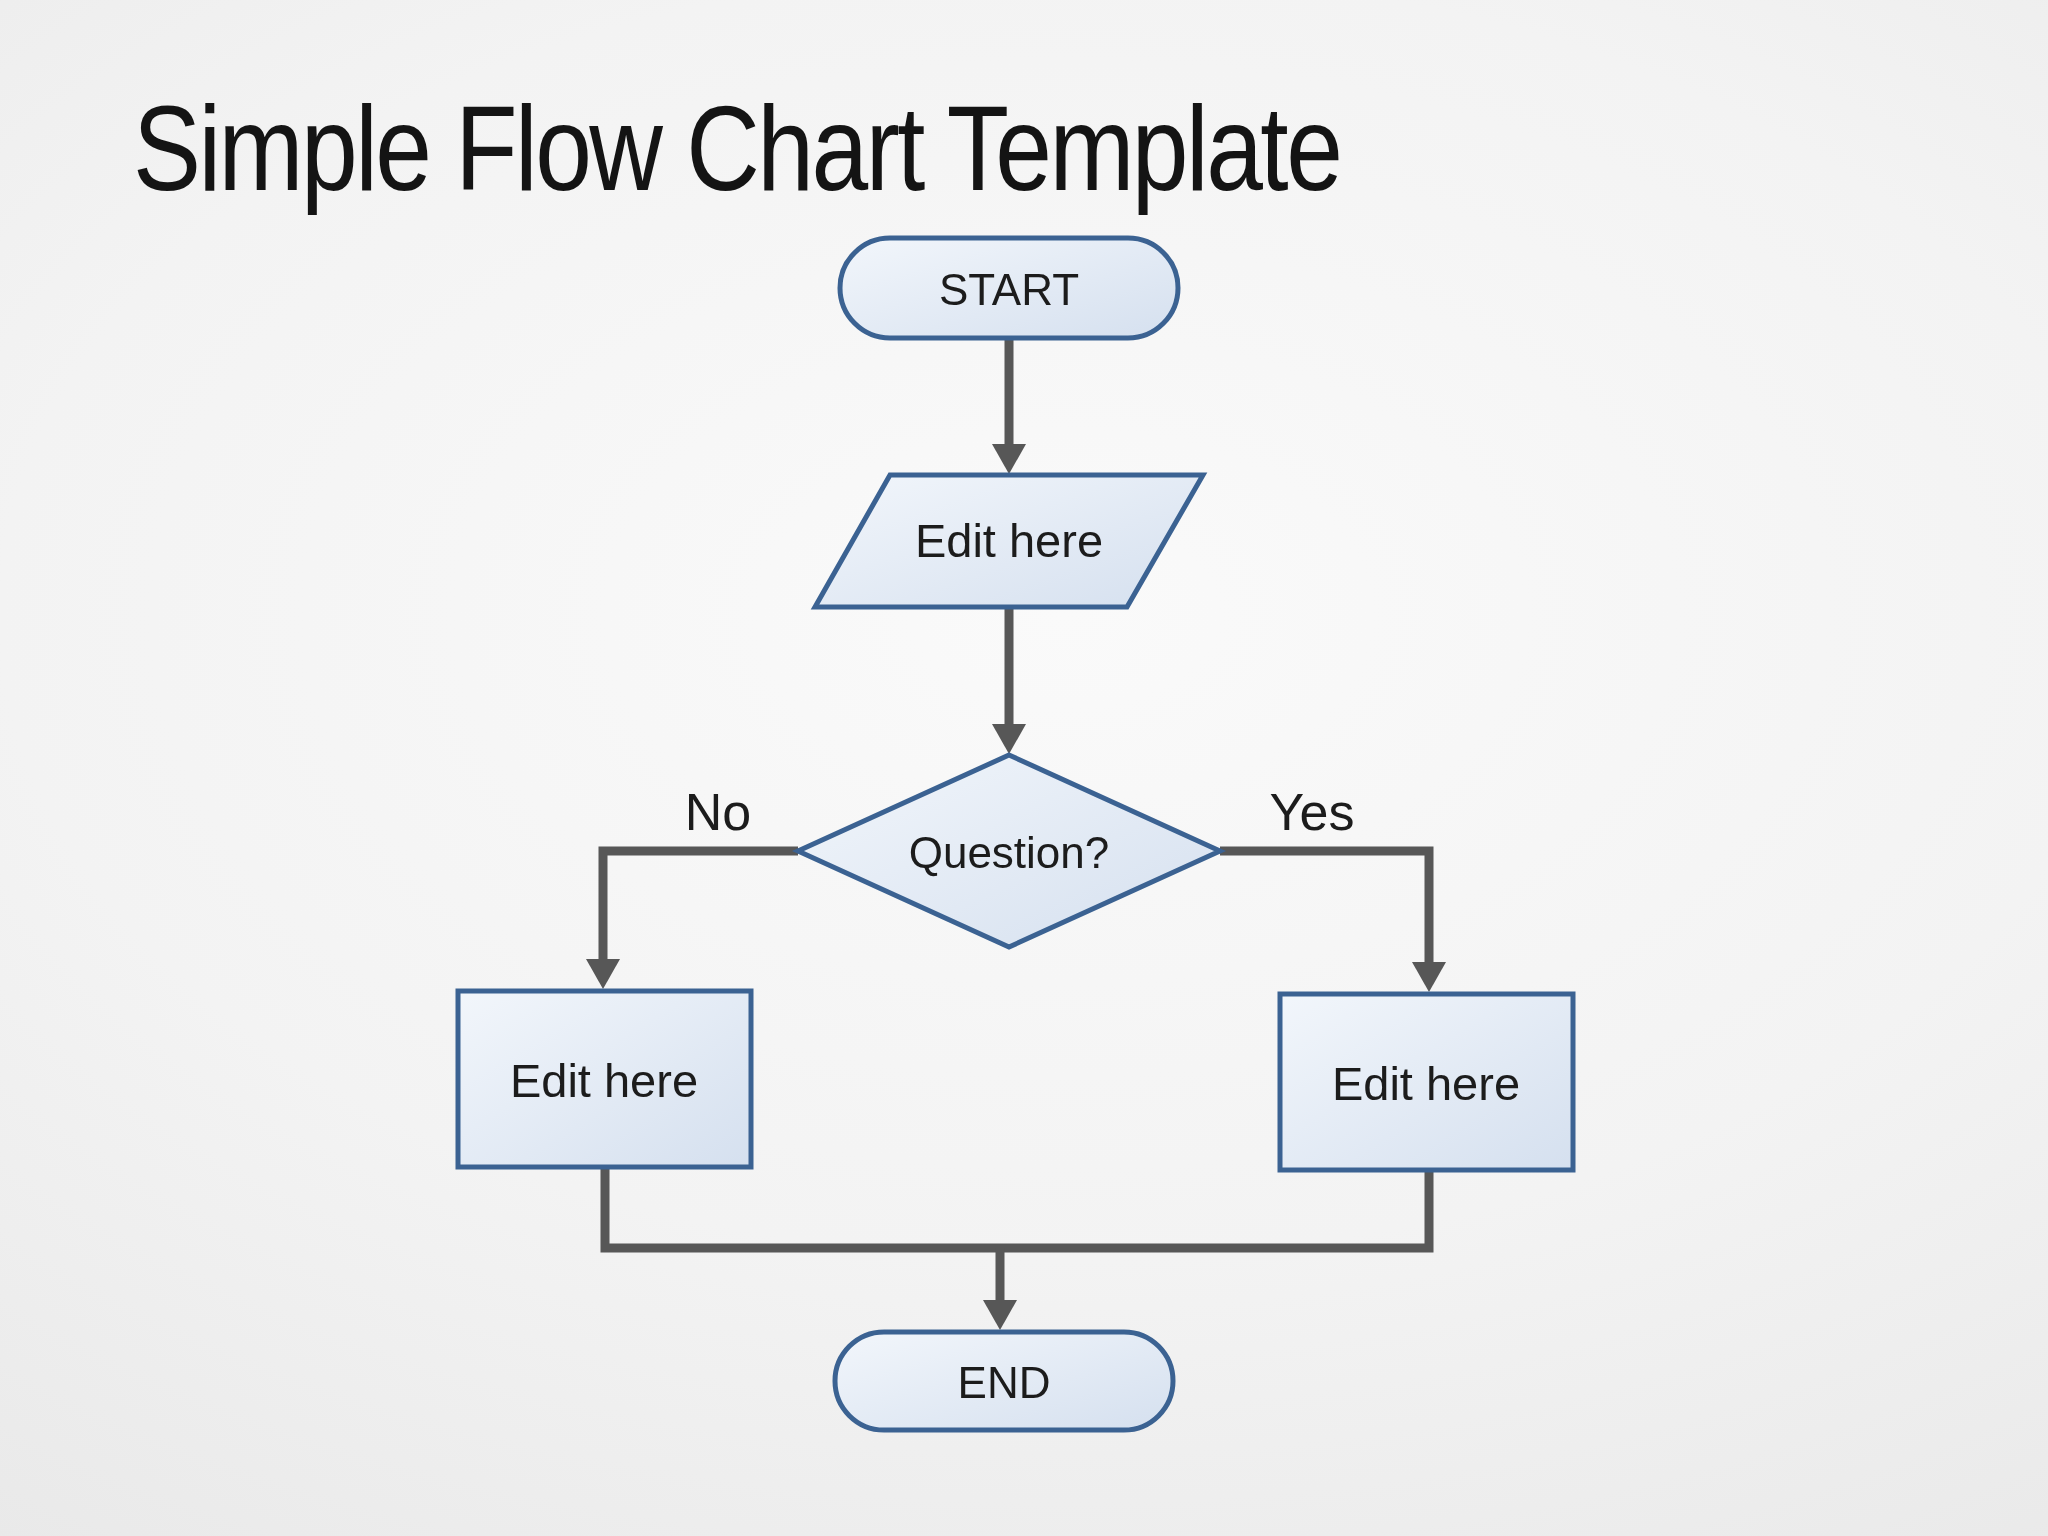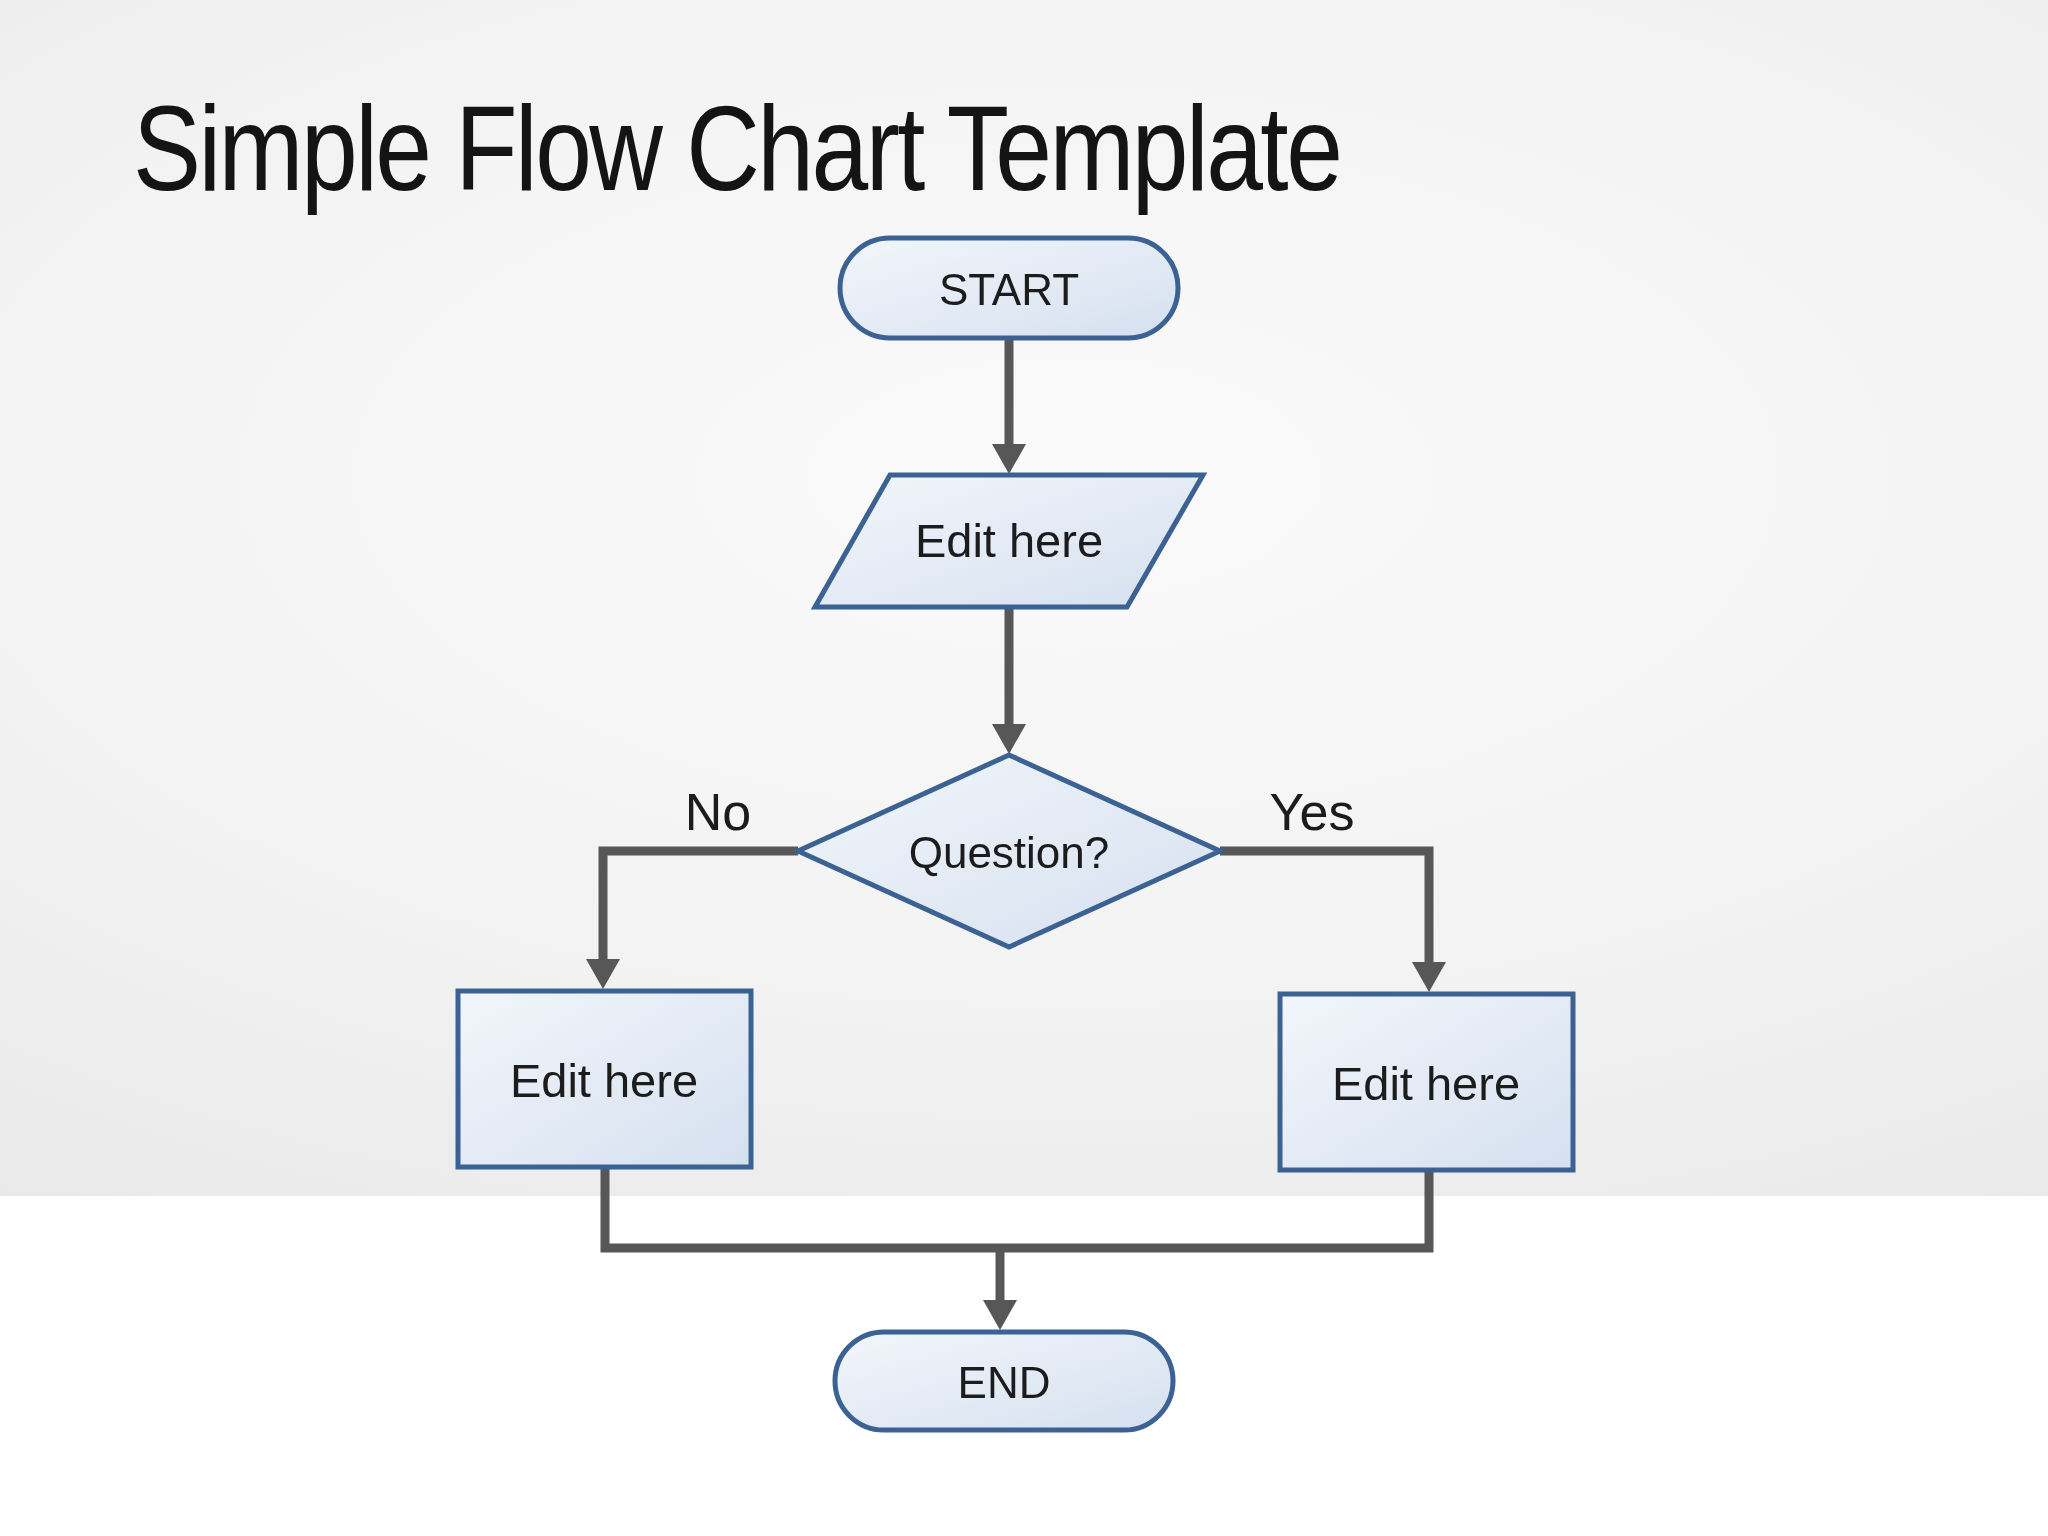--- a/index.html
+++ b/index.html
@@ -6,21 +6,21 @@
     margin: 0;
     padding: 0;
     width: 2048px;
     height: 1536px;
     overflow: hidden;
     font-family: "Liberation Sans", sans-serif;
   }
   .slide {
     position: relative;
     width: 2048px;
-    height: 1196px;
+    height: 1536px;
     background: radial-gradient(ellipse 130% 105% at 52% 40%,
                 #fafafa 0%, #f3f3f3 40%, #e9e9e9 70%, #d9d9d9 100%);
   }
   .slide-title {
     position: absolute;
     left: 133px;
     top: 88px;
     margin: 0;
     font-size: 120px;
     font-weight: 400;

